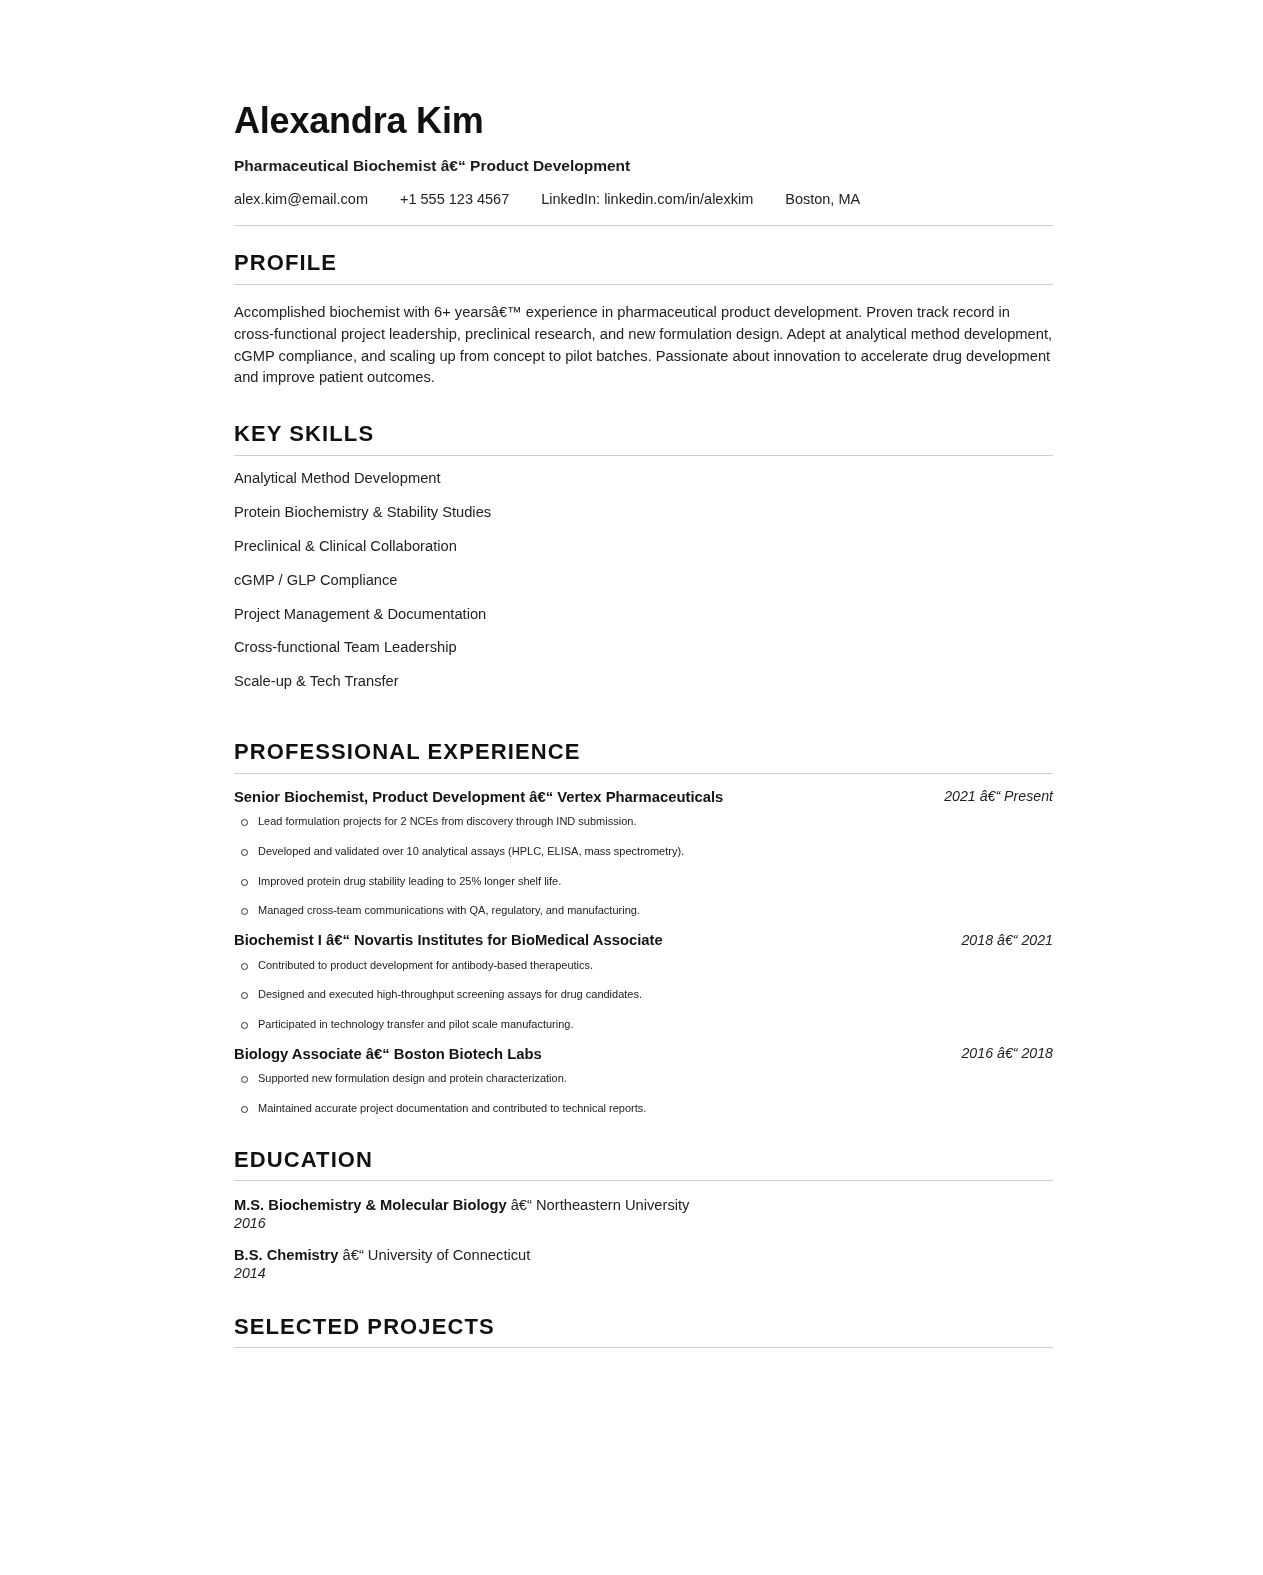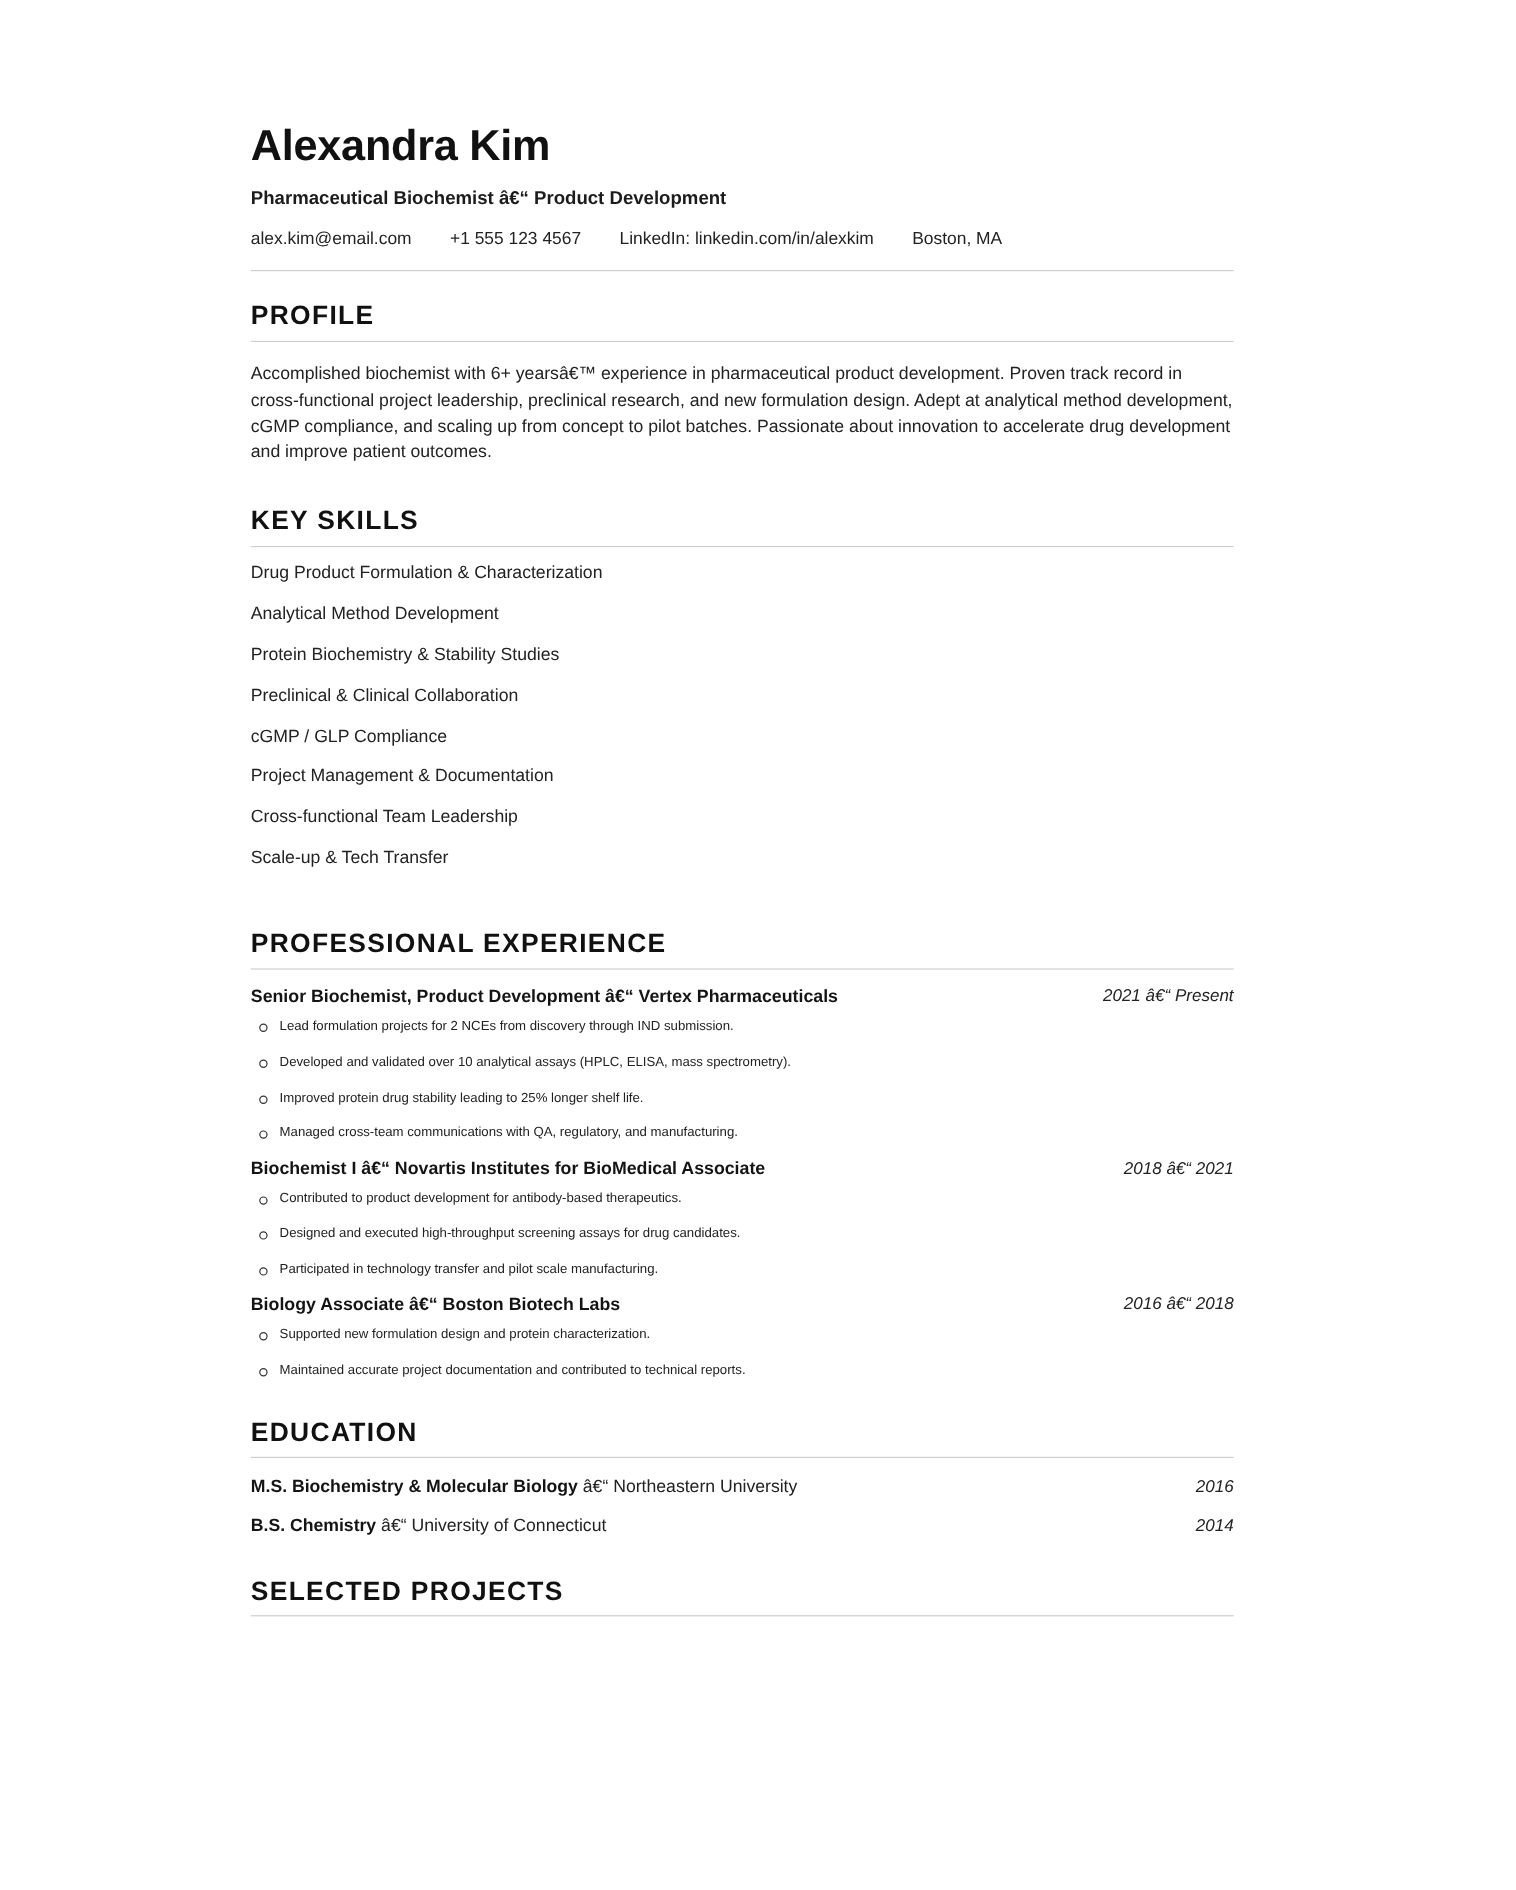--- a/index.html
+++ b/index.html
@@ -17,21 +17,21 @@
   }
   .page {
     position: relative;
     width: 1263px;
     height: 1575px;
     background: #ffffff;
     box-sizing: border-box;
   }
   .doc {
     position: absolute;
-    left: 209px;
+    left: 234px;
     top: 0;
     width: 819px;
   }
 
   
   .name {
     font-size: 36px;
     font-weight: bold;
     letter-spacing: -0.2px;
     color: #111111;
@@ -163,20 +163,21 @@
     box-sizing: border-box;
   }
 
   
   .edu-list { padding-top: 15px; }
   .edu-row {
     display: flex;
     align-items: baseline;
     justify-content: space-between;
     width: 819px;
+    flex-direction: column;
   }
   .edu-row + .edu-row { padding-top: 14px; }
   .edu-main {
     font-size: 14.7px;
     color: #222222;
     line-height: 1.25;
   }
   .edu-degree { font-weight: bold; color: #141414; }
   .edu-year {
     font-size: 14.2px;
@@ -207,21 +208,20 @@
     <div class="section sp-profile">
       <h2 class="section-head">PROFILE</h2>
       <div class="section-head-rule"></div>
       <p class="profile-text">Accomplished biochemist with 6+ yearsâ€™ experience in pharmaceutical product development. Proven track record in cross-functional project leadership, preclinical research, and new formulation design. Adept at analytical method development, cGMP compliance, and scaling up from concept to pilot batches. Passionate about innovation to accelerate drug development and improve patient outcomes.</p>
     </div>
 
     <div class="section sp-skills">
       <h2 class="section-head">KEY SKILLS</h2>
       <div class="section-head-rule"></div>
       <ul class="skills-list" id="skills-list">
-          <li>Drug Product Formulation &amp; Characterization</li>
           <li>Analytical Method Development</li>
           <li>Protein Biochemistry &amp; Stability Studies</li>
           <li>Preclinical &amp; Clinical Collaboration</li>
           <li>cGMP / GLP Compliance</li>
           <li>Project Management &amp; Documentation</li>
           <li>Cross-functional Team Leadership</li>
           <li>Scale-up &amp; Tech Transfer</li>
         </ul>
     </div>
 

